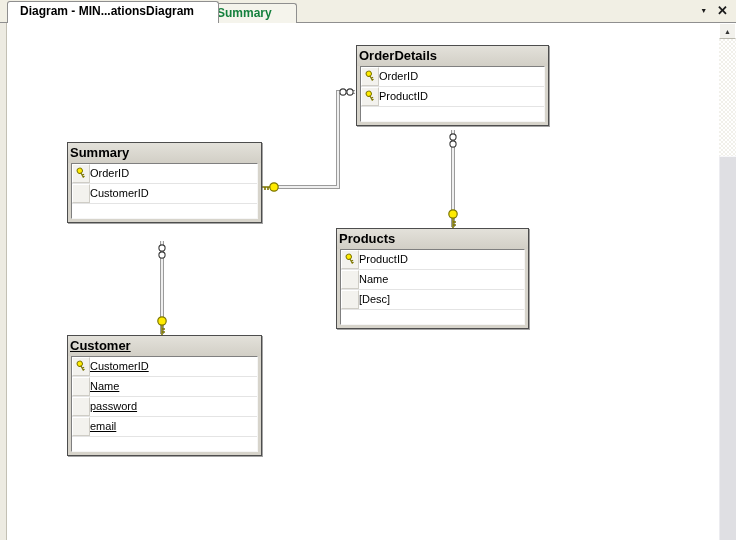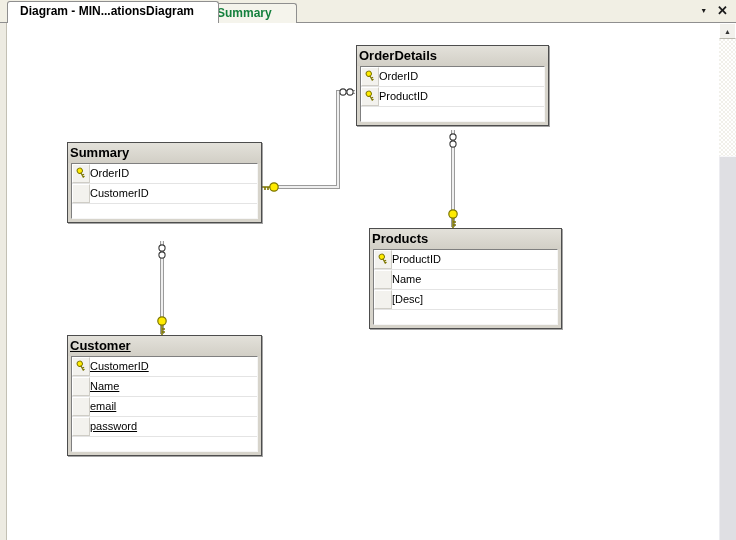--- a/index.html
+++ b/index.html
@@ -151,21 +151,21 @@
           <span class="t-label">OrderID</span>
         </div>
         <div class="t-row">
           <span class="t-icon-cell"></span>
           <span class="t-label">CustomerID</span>
         </div>
         <div class="t-empty"></div>
       </div>
     </div>
 
-    <div class="dtable" style="left:362px; top:205px; width:193px;">
+    <div class="dtable" style="left:329px; top:205px; width:193px;">
       <div class="t-header">Products</div>
       <div class="t-grid">
         <div class="t-row">
           <span class="t-icon-cell">
             <svg width="12" height="13" viewBox="0 0 12 13">
                 <g transform="rotate(-28 6 6)">
                   <circle cx="6" cy="3.4" r="2.6" fill="#ffeb00" stroke="#7d7600" stroke-width="1"></circle>
                   <path d="M6 6 v5.4 M6 8.6 h2.1 M6 10.6 h1.6" stroke="#7d7600" stroke-width="1.2" fill="none"></path>
                 </g>
               </svg>
@@ -197,25 +197,25 @@
               </svg>
           </span>
           <span class="t-label">CustomerID</span>
         </div>
         <div class="t-row">
           <span class="t-icon-cell"></span>
           <span class="t-label">Name</span>
         </div>
         <div class="t-row">
           <span class="t-icon-cell"></span>
+          <span class="t-label">password</span>
+        </div>
+        <div class="t-row">
+          <span class="t-icon-cell"></span>
           <span class="t-label">email</span>
-        </div>
-        <div class="t-row">
-          <span class="t-icon-cell"></span>
-          <span class="t-label">password</span>
         </div>
         <div class="t-empty"></div>
       </div>
     </div>
 
   </div>
 
   <div style="position:absolute; left:719px; top:23px; width:17px; height:517px; background:#f4f3ee;">
     <div style="height:16px; background:#f2f1ec; border:1px solid #ffffff; border-bottom:1px solid #b9b7ad;
                 display:flex; align-items:center; justify-content:center; font-size:7px; color:#333;">▲</div>

